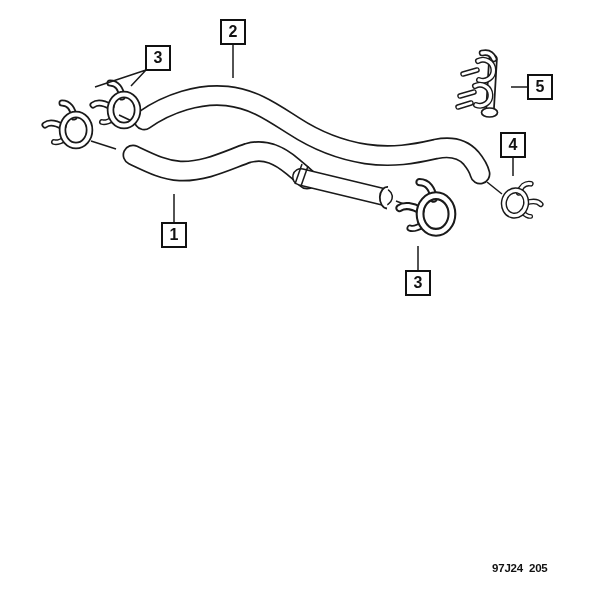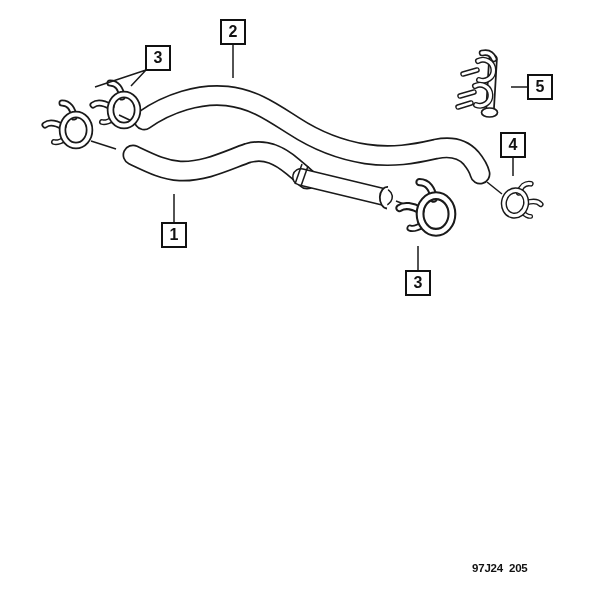--- a/index.html
+++ b/index.html
@@ -6,21 +6,21 @@
   .stage{position:relative;width:600px;height:600px;background:#ffffff;overflow:hidden;
          font-family:"Liberation Sans",sans-serif;}
   .stage svg{position:absolute;left:0;top:0;}
   .k{stroke:#1a1a1a;fill:none;stroke-linecap:round;stroke-linejoin:round;}
   .w{stroke:#ffffff;fill:none;stroke-linecap:round;stroke-linejoin:round;}
   .thin{stroke:#1a1a1a;stroke-width:1.5;fill:none;}
   .callout{position:absolute;width:26px;height:26px;box-sizing:border-box;
            border:2.5px solid #111111;background:#ffffff;display:flex;
            align-items:center;justify-content:center;
            font-weight:bold;font-size:16px;color:#111111;}
-  .drawing-code{position:absolute;left:472px;top:562px;width:70px;
+  .drawing-code{position:absolute;left:492px;top:562px;width:70px;
                 font-weight:bold;font-size:11.5px;letter-spacing:-0.2px;
                 color:#111111;white-space:pre;}
 </style>
 </head>
 <body>
 
 <div class="stage">
 
   <svg width="600" height="600" viewBox="0 0 600 600">
 

